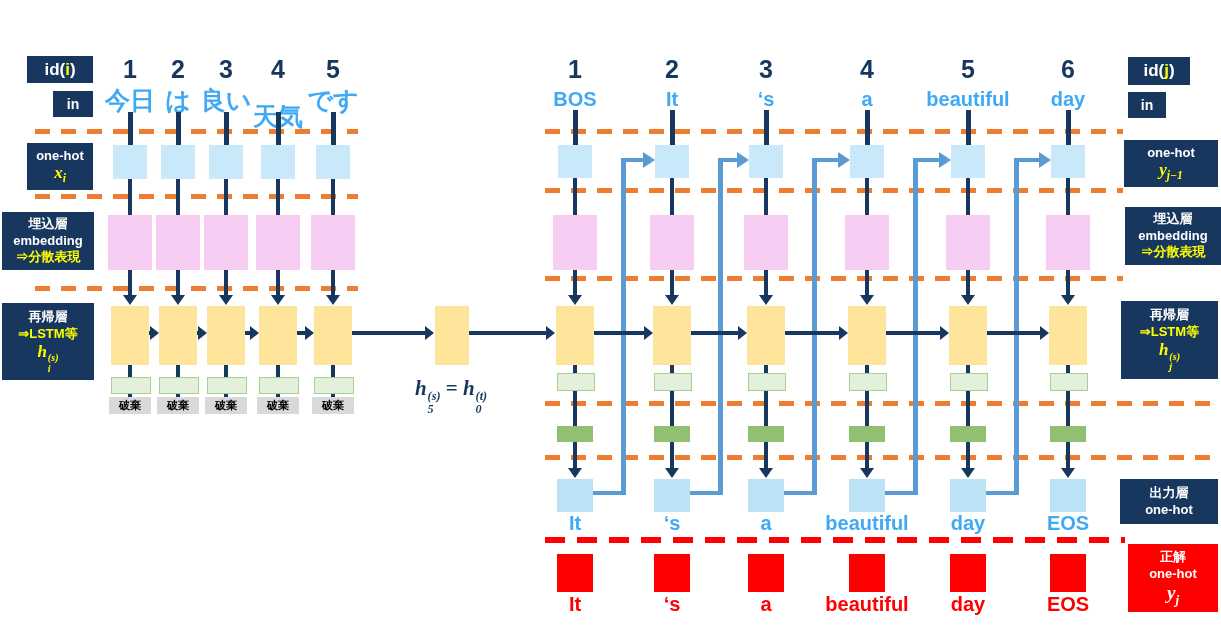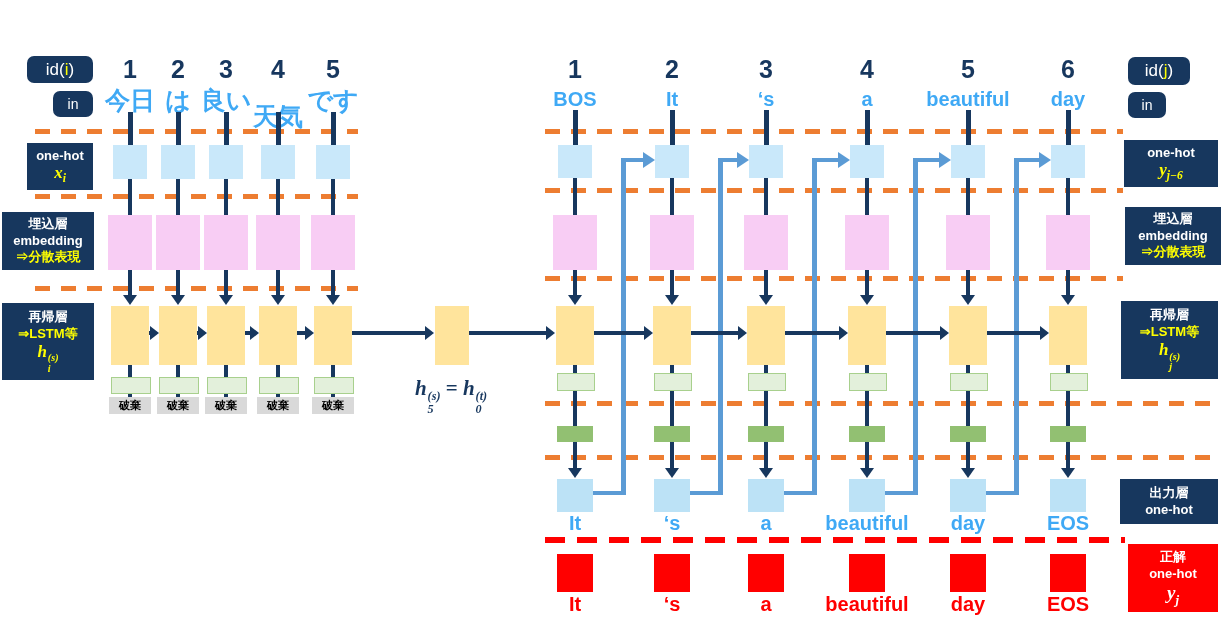--- a/index.html
+++ b/index.html
@@ -1,19 +1,19 @@
 <!DOCTYPE html>
 <html><head>
 <meta charset="utf-8">
 <style>
   html,body{margin:0;padding:0;background:#fff;font-family:"Liberation Sans",sans-serif;}
   #canvas{position:relative;width:1221px;height:628px;background:#fff;overflow:hidden;}
   .abs{position:absolute;}
   .hdr{background:#3F3F3F;color:#fff;font-weight:bold;font-size:27px;text-align:center;line-height:37px;letter-spacing:1px;}
-  .chip{background:#17375E;color:#fff;font-weight:normal;text-align:center;display:flex;align-items:center;justify-content:center;border-radius:7px;}
+  .chip{background:#17375E;color:#fff;font-weight:bold;text-align:center;display:flex;align-items:center;justify-content:center;}
   .navybox{background:#17375E;color:#fff;font-weight:bold;text-align:center;display:flex;flex-direction:column;align-items:center;justify-content:center;line-height:1.3;font-size:13px;}
   .redbig{background:#FF0000;color:#fff;font-weight:bold;text-align:center;display:flex;flex-direction:column;align-items:center;justify-content:center;line-height:1.3;font-size:13px;}
   .yel{color:#FFFF00;}
   .math{font-family:"Liberation Serif",serif;font-style:italic;font-weight:bold;font-size:17px;line-height:1;}
   .math sub{font-size:0.68em;}
   .stk{display:inline-flex;flex-direction:column;align-items:flex-start;font-size:0.60em;line-height:1.02;vertical-align:-0.45em;margin-left:1px;}
   .num{color:#17375E;font-weight:bold;font-size:25px;text-align:center;}
   .jword{color:#3FA9F5;font-weight:bold;font-size:25px;text-align:center;white-space:nowrap;}
   .eword{color:#3FA9F5;font-weight:bold;font-size:20px;text-align:center;white-space:nowrap;}
   .rword{color:#FF0000;font-weight:bold;font-size:20px;text-align:center;white-space:nowrap;}
@@ -56,21 +56,21 @@
     <span>再帰層</span>
     <span class="yel">⇒LSTM等</span>
     <span class="math yel"><span>h</span><span class="stk">
           <span>(s)</span>
           <span>i</span>
         </span></span>
   </div>
 
   <div class="abs navybox" style="left:1124px;top:140px;width:94px;height:47px;">
     <span>one-hot</span>
-    <span class="math yel"><span>y</span><sub>j−6</sub></span>
+    <span class="math yel"><span>y</span><sub>j−1</sub></span>
   </div>
   <div class="abs navybox" style="left:1125px;top:207px;width:96px;height:58px;">
     <span>埋込層</span>
     <span>embedding</span>
     <span class="yel">⇒分散表現</span>
   </div>
   <div class="abs navybox" style="left:1121px;top:301px;width:97px;height:78px;">
     <span>再帰層</span>
     <span class="yel">⇒LSTM等</span>
     <span class="math yel"><span>h</span><span class="stk">

